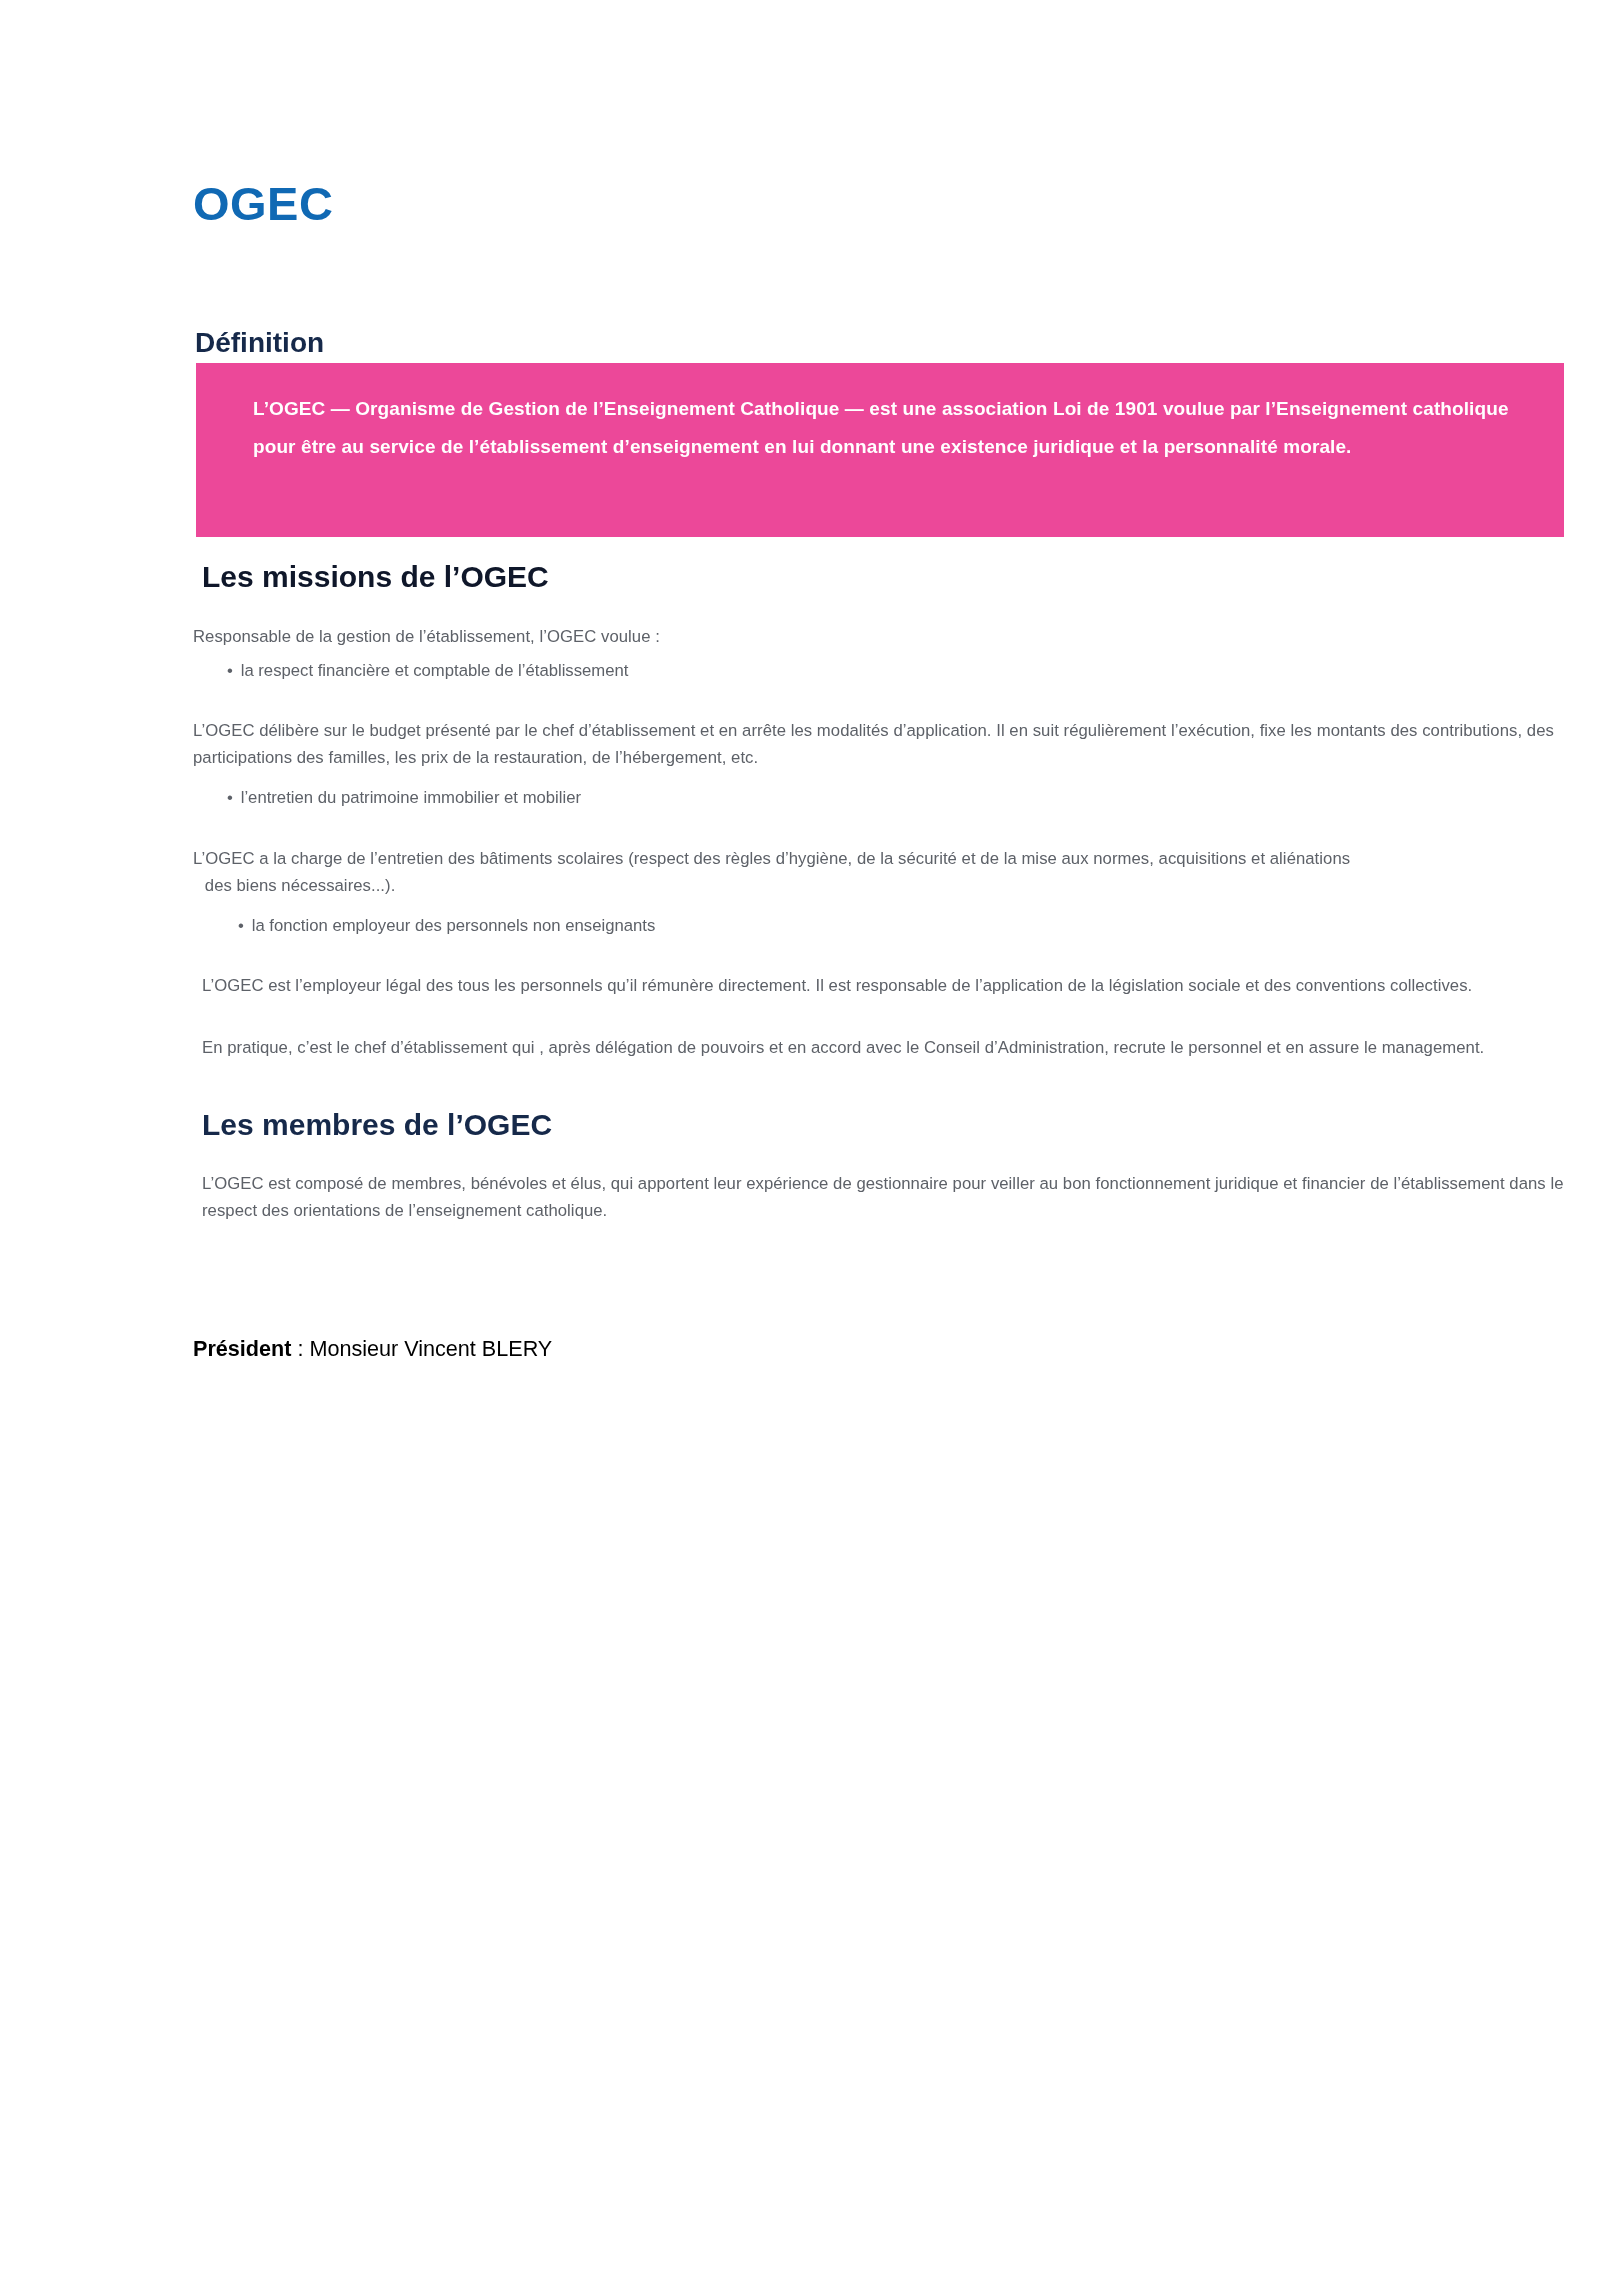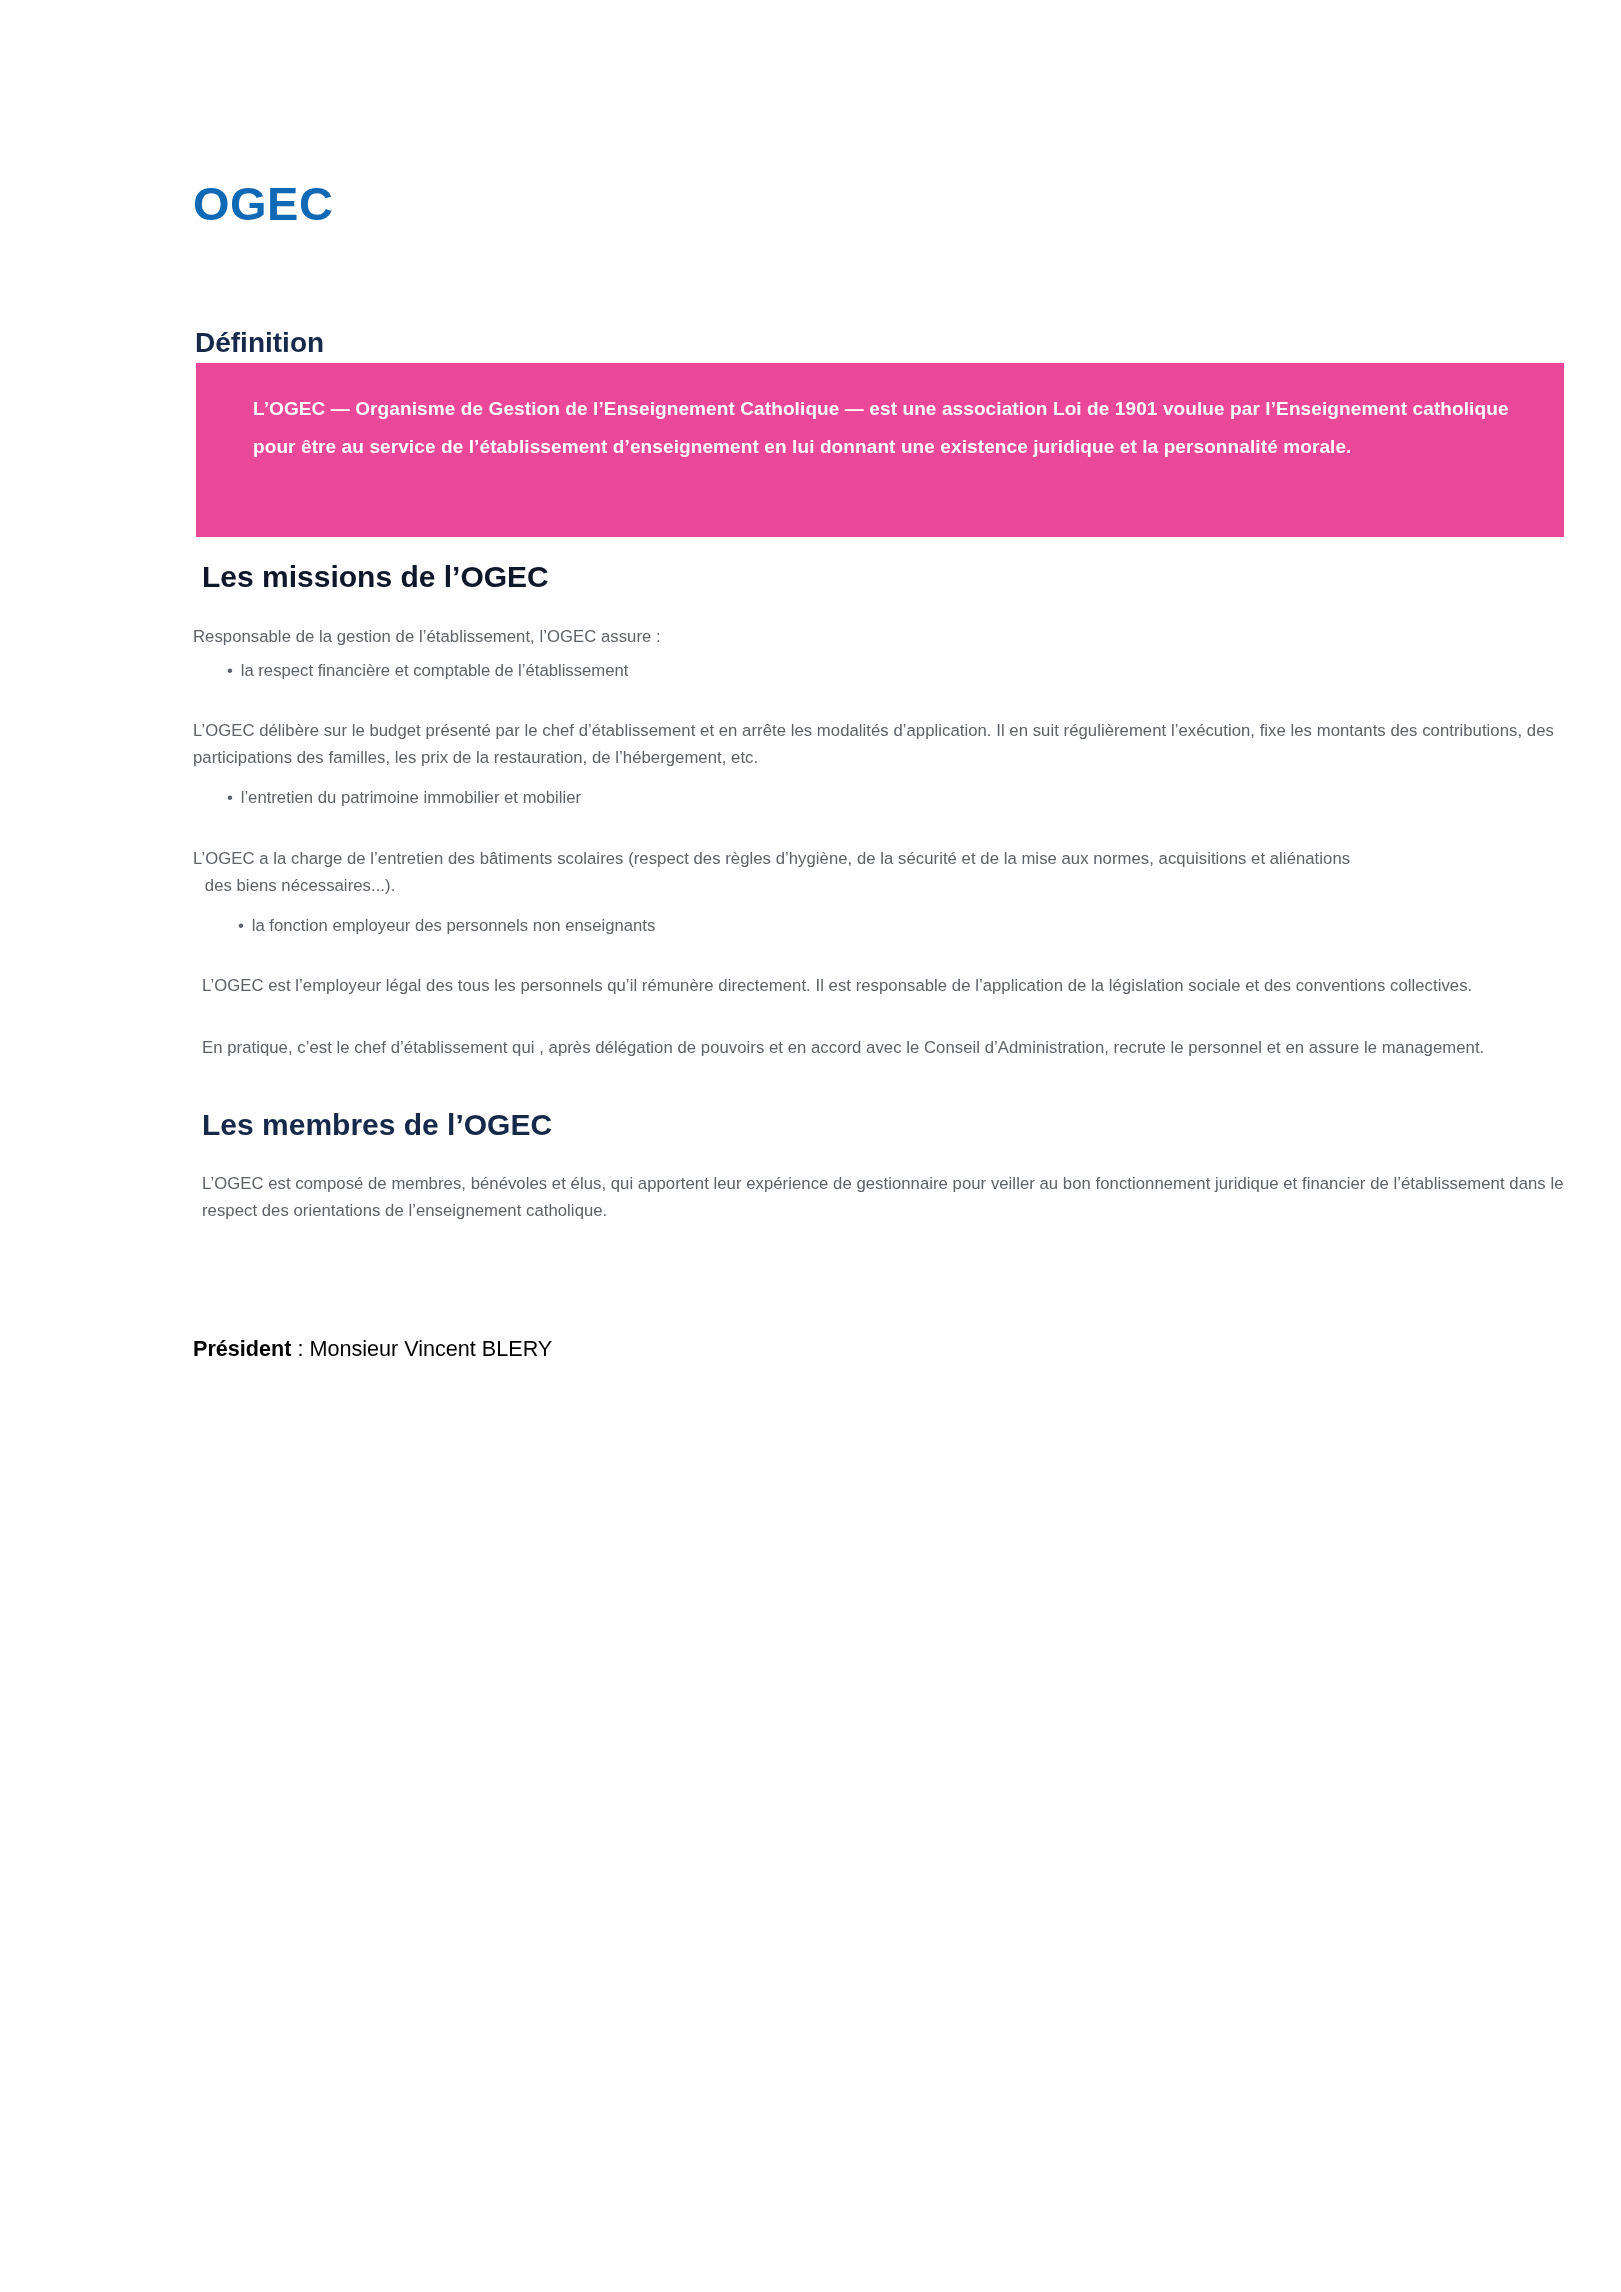--- a/index.html
+++ b/index.html
@@ -193,21 +193,21 @@
   <h1 class="doc-title">OGEC</h1>
 
   <h2 class="h2-def">Définition</h2>
 
   <div class="callout">
     <p class="callout-text">L’OGEC — Organisme de Gestion de l’Enseignement Catholique — est une association Loi de 1901 voulue par l’Enseignement catholique pour être au service de l’établissement d’enseignement en lui donnant une existence juridique et la personnalité morale.</p>
   </div>
 
   <h2 class="h2-missions">Les missions de l’OGEC</h2>
 
-  <p class="body-p intro-line">Responsable de la gestion de l’établissement, l’OGEC assure :</p>
+  <p class="body-p intro-line">Responsable de la gestion de l’établissement, l’OGEC voulue :</p>
 
   <div class="bullet b1">
     <span class="dot">•</span><span>la respect financière et comptable de l’établissement</span>
   </div>
 
   <p class="body-p p-budget">L’OGEC délibère sur le budget présenté par le chef d’établissement et en arrête les modalités d’application. Il en suit régulièrement l’exécution, fixe les montants des contributions, des participations des familles, les prix de la restauration, de l’hébergement, etc.</p>
 
   <div class="bullet b2">
     <span class="dot">•</span><span>l’entretien du patrimoine immobilier et mobilier</span>
   </div>

